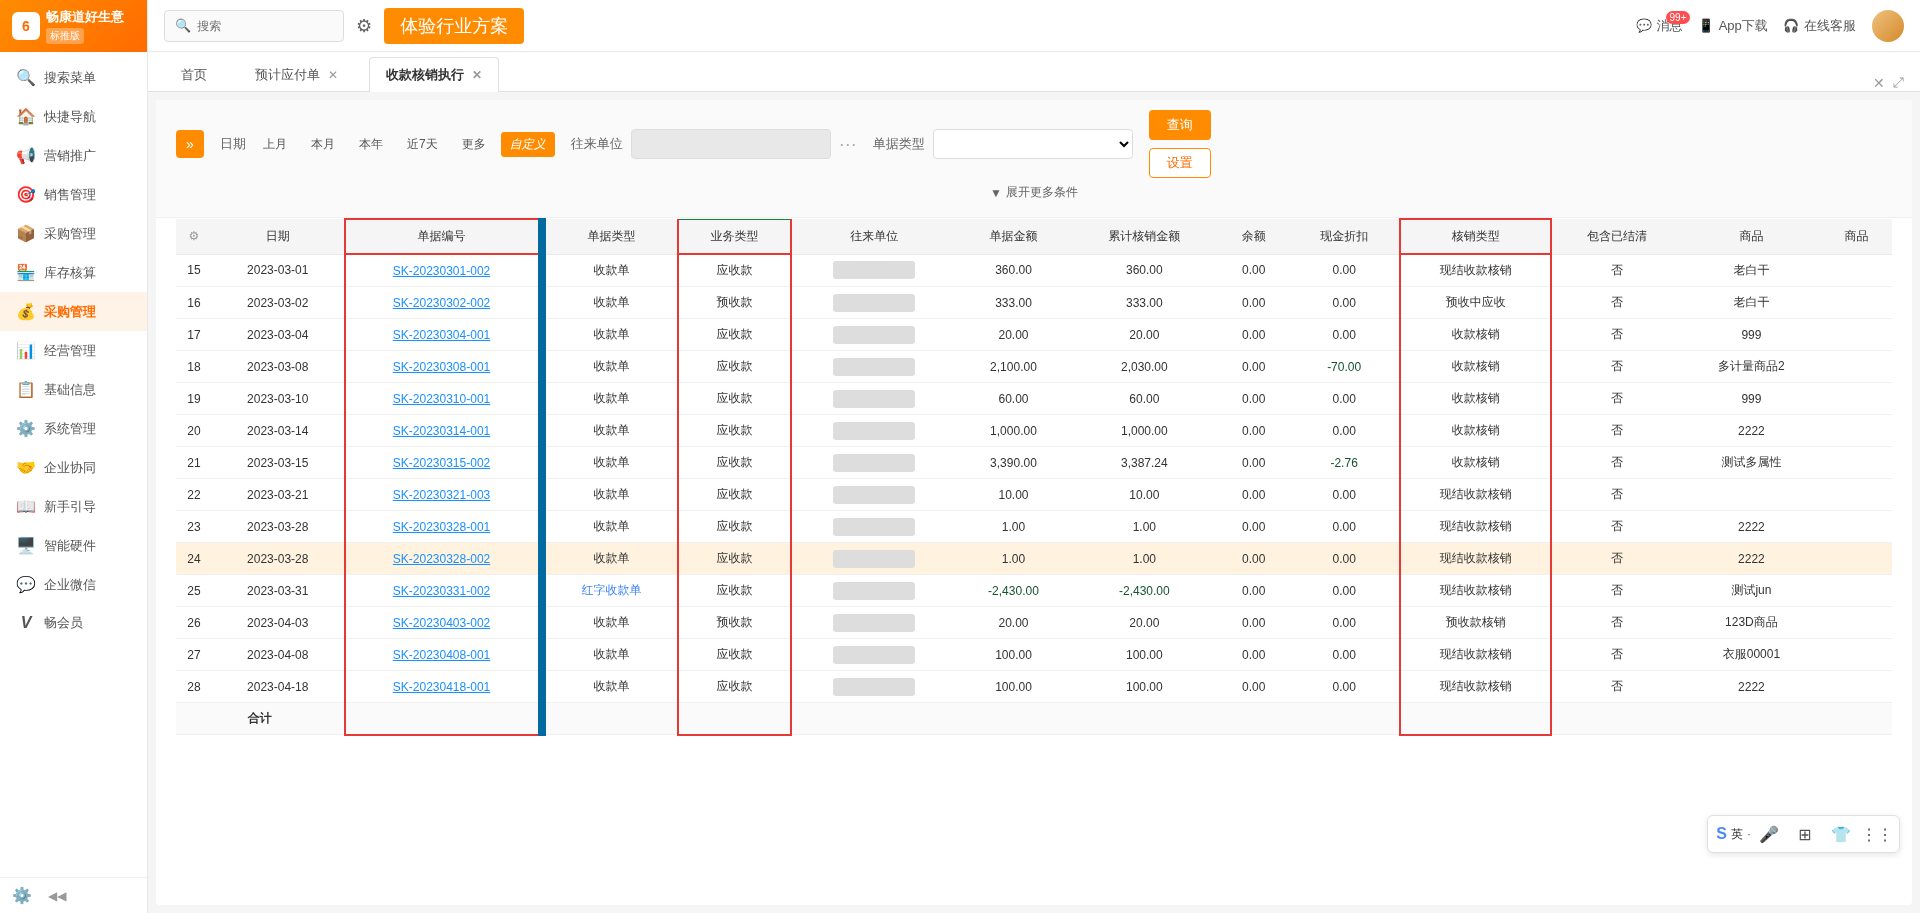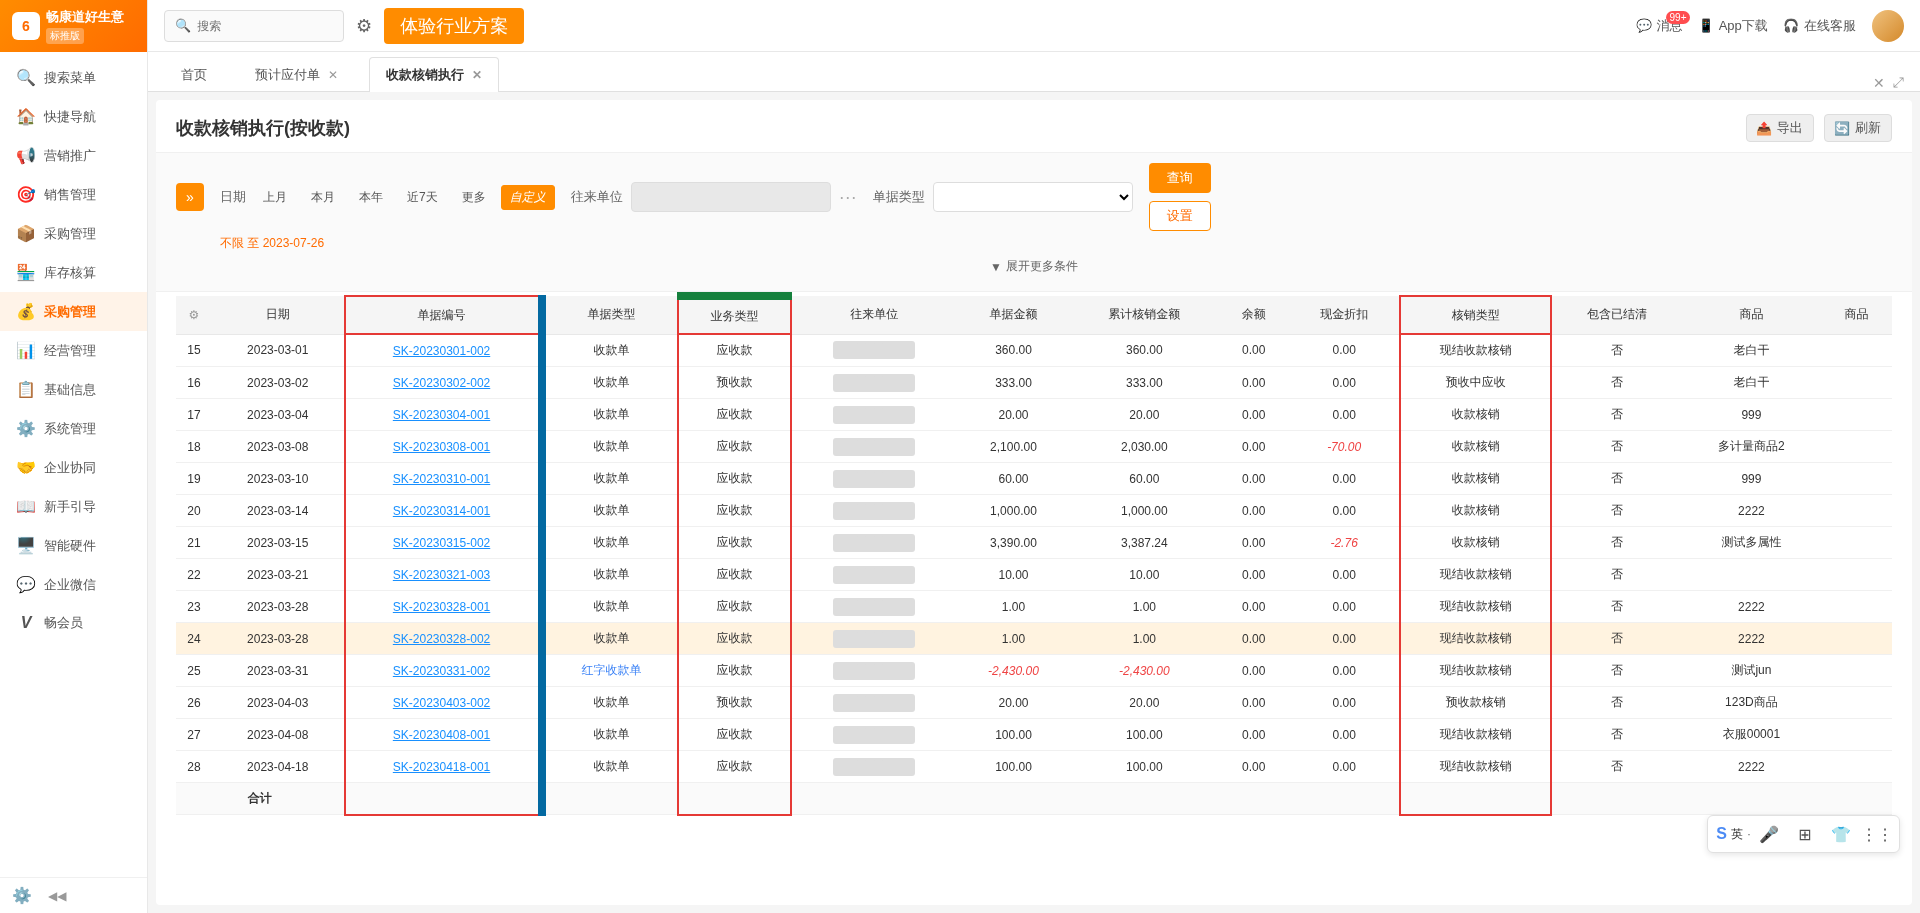--- a/index.html
+++ b/index.html
@@ -69,31 +69,31 @@
     .expand-btn { display: flex; align-items: center; gap: 4px; color: #666; font-size: 12px; cursor: pointer; }
 
     
     .table-container { flex: 1; overflow: auto; padding: 0 20px 10px; }
     table { width: 100%; border-collapse: collapse; font-size: 12px; }
     thead tr { background: #f5f5f5; }
     th { padding: 8px 10px; text-align: center; color: #333; font-weight: 500; border-bottom: 1px solid #e8e8e8; white-space: nowrap; position: relative; }
     td { padding: 7px 10px; text-align: center; border-bottom: 1px solid #f0f0f0; color: #333; white-space: nowrap; }
     tr.selected-row td { background: #fff3e0; }
     .link { color: #1890ff; cursor: pointer; text-decoration: underline; }
-    .negative { color: #ef4444; font-style: italic; }
+    .negative { color: #14532d; }
     .settings-icon { color: #999; cursor: pointer; }
     .total-row td { font-weight: 600; background: #fafafa; }
 
     
     .col-order-no { border-left: 2px solid #e53935; border-right: 8px solid #0369a1; }
     .col-biz-type { border-left: 2px solid #e53935; border-right: 2px solid #e53935; }
     .col-write-off { border-left: 2px solid #e53935; border-right: 2px solid #e53935; }
 
     thead .col-order-no { border-top: 2px solid #e53935; }
-    thead .col-biz-type { border-top: 8px solid #15803d; margin-top: 40px; }
+    thead .col-biz-type { border-top: 1px solid #15803d; margin-top: 40px; }
     thead .col-write-off { border-top: 2px solid #e53935; }
 
     tr:last-child .col-order-no { border-bottom: 2px solid #e53935; }
     tr:last-child .col-biz-type { border-bottom: 2px solid #e53935; }
     tr:last-child .col-write-off { border-bottom: 2px solid #e53935; margin-top: 14px; }
 
     
     .float-toolbar { position: fixed; bottom: 60px; right: 20px; display: flex; flex-direction: column; gap: 4px; z-index: 1000; }
     .float-brand { background: #fff; border: 1px solid #e0e0e0; border-radius: 6px; padding: 4px 8px; display: flex; align-items: center; gap: 4px; font-size: 12px; color: #333; box-shadow: 0 2px 6px rgba(0,0,0,0.1); }
     .float-icons { display: flex; gap: 8px; }
@@ -218,33 +218,20 @@
       <span class="tab-close">✕</span>
     </div>
     <div class="tabbar-controls">
       <span style="font-size:14px;">✕</span>
       <span style="font-size:14px;">⤢</span>
     </div>
   </div>
 
   <div class="page">
 
-    <div class="page-header">
-      <h2 class="page-title">收款核销执行(按收款)</h2>
-      <div class="page-header-actions">
-        <button class="btn-export">
-          <span>📤</span>
-          <span>导出</span>
-        </button>
-        <button class="btn-refresh">
-          <span>🔄</span>
-          <span>刷新</span>
-        </button>
-      </div>
-    </div>
 
     <div class="filter-bar">
       <div class="filter-row">
 
         <div style="width:28px;height:28px;background:#ff8c00;border-radius:4px;display:flex;align-items:center;justify-content:center;cursor:pointer;">
           <span style="color:#fff;font-size:14px;">»</span>
         </div>
 
         <div class="filter-group">
           <span class="filter-label">日期</span>
@@ -270,23 +257,20 @@
             <option></option>
           </select>
         </div>
 
         <div class="filter-actions-col">
           <button class="btn-query">查询</button>
           <button class="btn-settings">设置</button>
         </div>
       </div>
 
-      <div style="margin-top:4px;margin-left:44px;">
-        <span class="filter-date-range">不限 至 2023-07-26</span>
-      </div>
 
       <div class="expand-row">
         <div class="expand-btn">
           <span>▼</span>
           <span>展开更多条件</span>
         </div>
       </div>
     </div>
 
     <div class="table-container">

